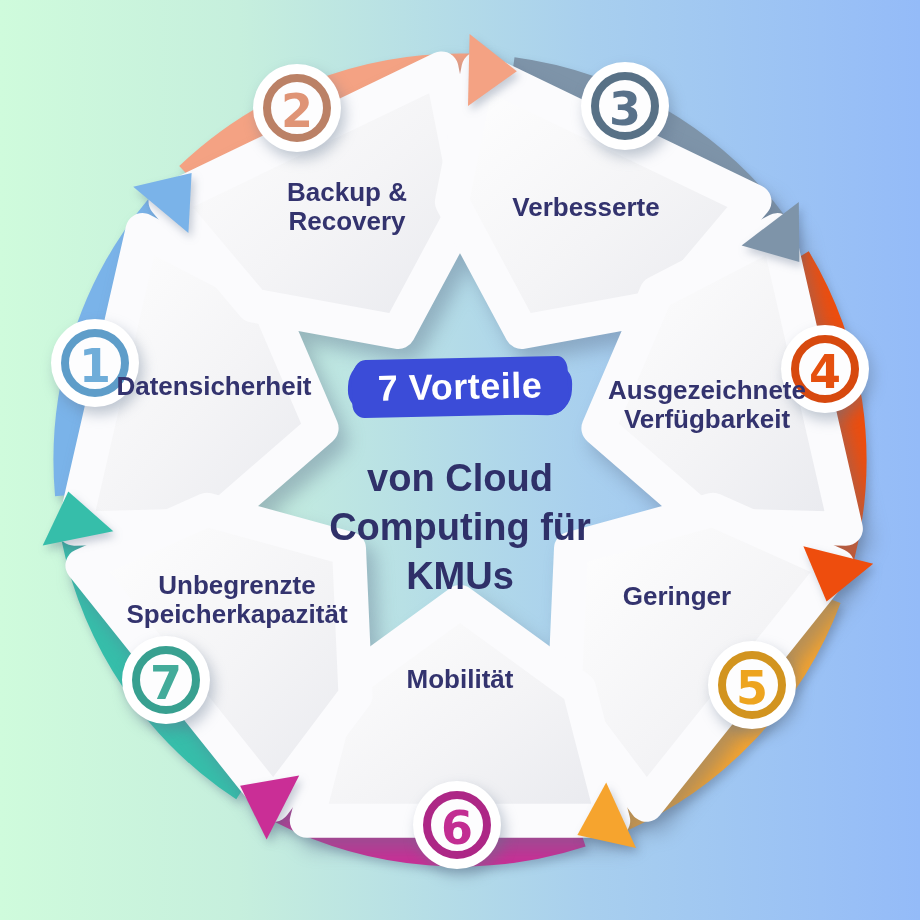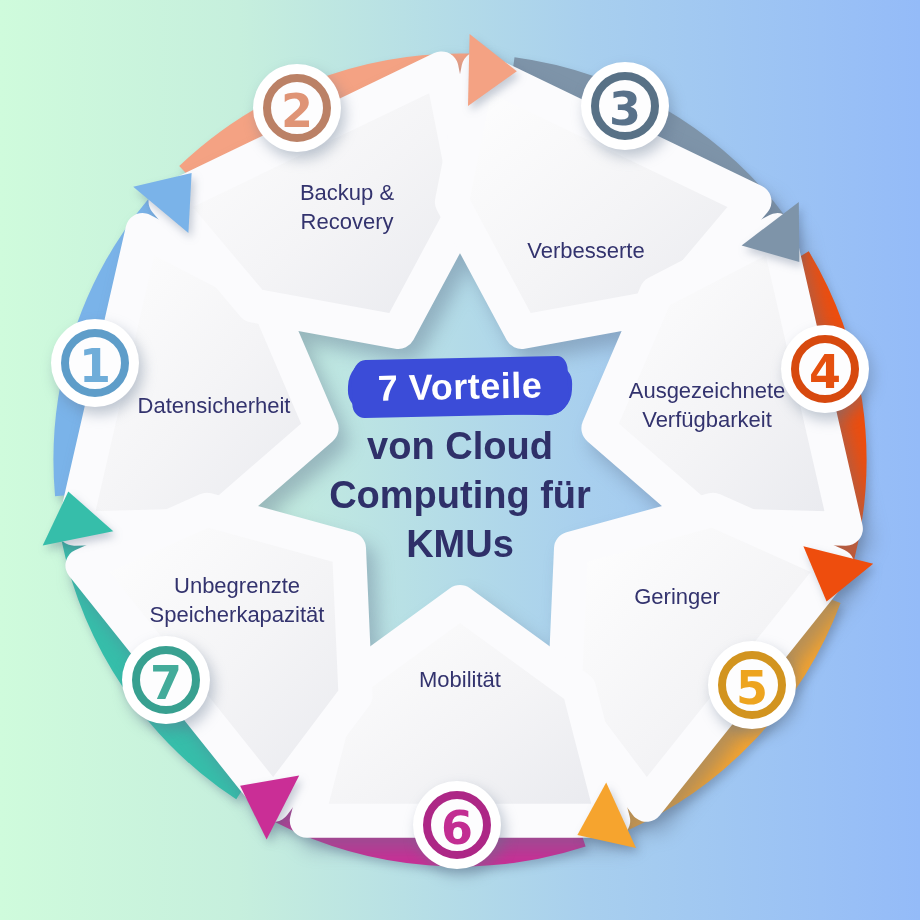--- a/index.html
+++ b/index.html
@@ -6,21 +6,21 @@
   body{width:920px;height:920px;overflow:hidden}
   .stage{position:relative;width:920px;height:920px;
     background:linear-gradient(90deg,#cffbdc 0%,#c6efdd 26%,#a8cfee 64%,#94bbf8 100%);
     font-family:"Liberation Sans",sans-serif}
   svg{position:absolute;left:0;top:0}
   .arrow-arcs,.arrow-heads{filter:drop-shadow(3px 5px 4px rgba(70,90,120,.30))}
   .petals{filter:drop-shadow(9px 12px 9px rgba(96,114,140,.42))}
   .badges{filter:drop-shadow(4px 7px 7px rgba(96,114,140,.40))}
   .badge-num{font-family:"DejaVu Sans",sans-serif;font-weight:bold;font-size:46px}
   .petal-label{position:absolute;transform:translate(-50%,-50%);text-align:center;
-    font-weight:normal;font-size:22px;line-height:29px;white-space:nowrap;color:#33336e}
+    font-weight:bold;font-size:26px;line-height:29px;white-space:nowrap;color:#33336e}
   .petal-label span{display:block}
   .brush-b{position:absolute;left:460px;top:388px;width:224px;height:50px;
     transform:translate(-50%,-50%) rotate(1.4deg);border-radius:22px 16px 24px 18px/26px 18px 26px 20px}
   .brush{position:absolute;left:460px;top:387px;width:216px;height:58px;
     transform:translate(-50%,-50%) rotate(-1.2deg);
     border-radius:14px 10px 16px 12px/20px 14px 18px 14px;
     display:flex;align-items:center;justify-content:center;
     font-weight:bold;font-size:36px;letter-spacing:.5px}
   .subtitle{position:absolute;left:460px;top:422px;transform:translateX(-50%);
     text-align:center;font-weight:bold;font-size:38px;line-height:49px;white-space:nowrap}
@@ -97,29 +97,29 @@
           <text y="2" text-anchor="middle" dy="0.36em" class="badge-num" fill="#c22d92">6</text>
         </g>
         <g transform="translate(166,680)">
           <circle r="44" fill="#ffffff"></circle>
           <circle r="30" fill="#fdfdfe" stroke="#38a090" stroke-width="8"></circle>
           <text y="2" text-anchor="middle" dy="0.36em" class="badge-num" fill="#43ab9a">7</text>
         </g>
       </g>
     </svg>
 
-  <div class="petal-label" style="left: 214px; top: 405px; color: rgb(51, 51, 110); text-align: right;">
+  <div class="petal-label" style="left: 214px; top: 386px; color: rgb(51, 51, 110); text-align: right;">
     <span>Datensicherheit</span>
     <span></span>
   </div>
   <div class="petal-label" style="left: 347px; top: 207px; color: rgb(51, 51, 110);">
     <span>Backup &amp;</span>
     <span>Recovery</span>
   </div>
-  <div class="petal-label" style="left: 586px; top: 207px; color: rgb(51, 51, 110); margin-top: 43px;">
+  <div class="petal-label" style="left: 586px; top: 207px; color: rgb(51, 51, 110);">
     <span>Verbesserte</span>
   </div>
   <div class="petal-label" style="left: 707px; top: 405px; color: rgb(51, 51, 110);">
     <span>Ausgezeichnete</span>
     <span>Verfügbarkeit</span>
   </div>
   <div class="petal-label" style="left: 677px; top: 596px; color: rgb(51, 51, 110);">
     <span>Geringer</span>
   </div>
   <div class="petal-label" style="left: 460px; top: 679px; color: rgb(51, 51, 110);">
@@ -128,19 +128,19 @@
   </div>
   <div class="petal-label" style="left: 237px; top: 600px; color: rgb(51, 51, 110);">
     <span>Unbegrenzte</span>
     <span>Speicherkapazität</span>
   </div>
 
   <div class="brush-b" style="background: rgb(59, 76, 216);"></div>
   <div class="brush" style="background: rgb(59, 76, 216); color: rgb(255, 255, 255);">
     <span>7 Vorteile</span>
   </div>
-  <div class="subtitle" style="color: rgb(47, 48, 105);">
+  <div class="subtitle" style="color: rgb(47, 48, 105); margin-top: 32px;">
     <div>von Cloud</div>
     <div>Computing für</div>
     <div>KMUs</div>
   </div>
 
 </div>
 
 </body></html>

